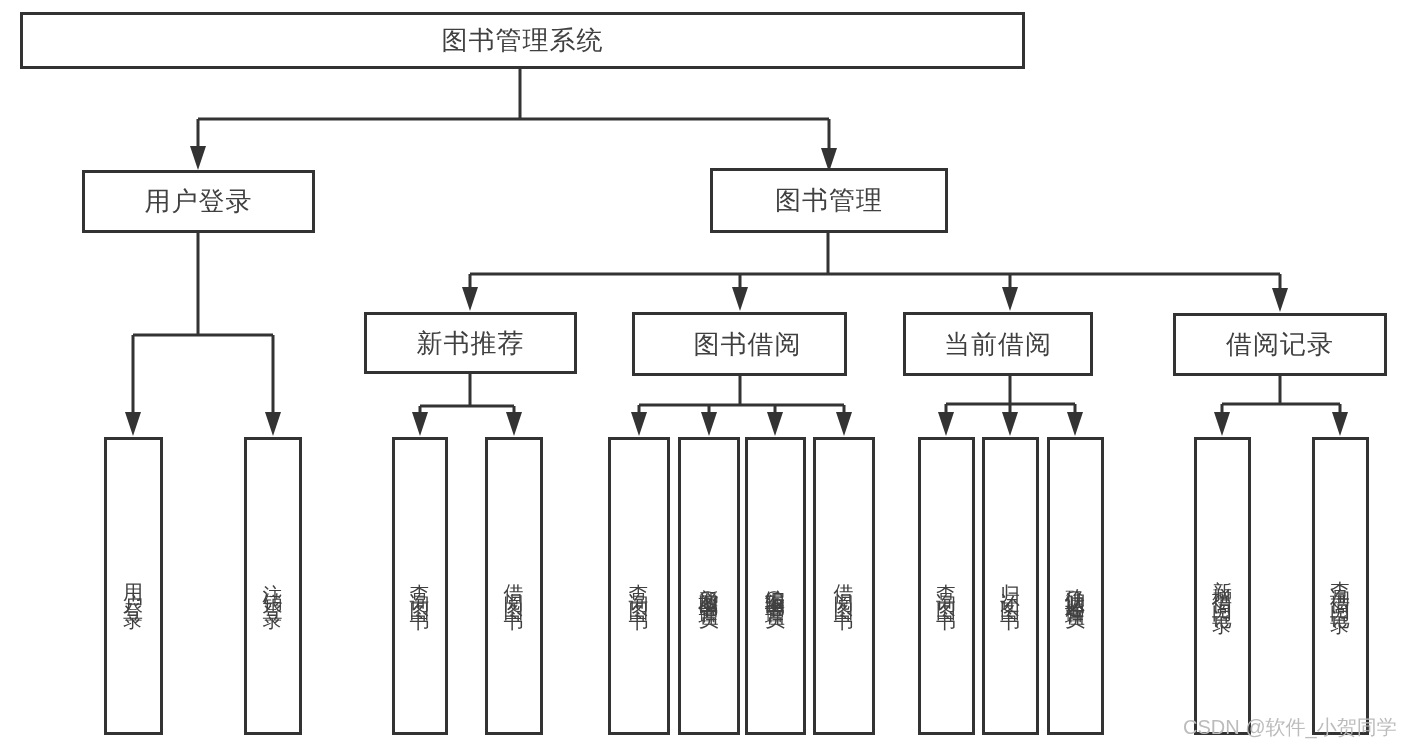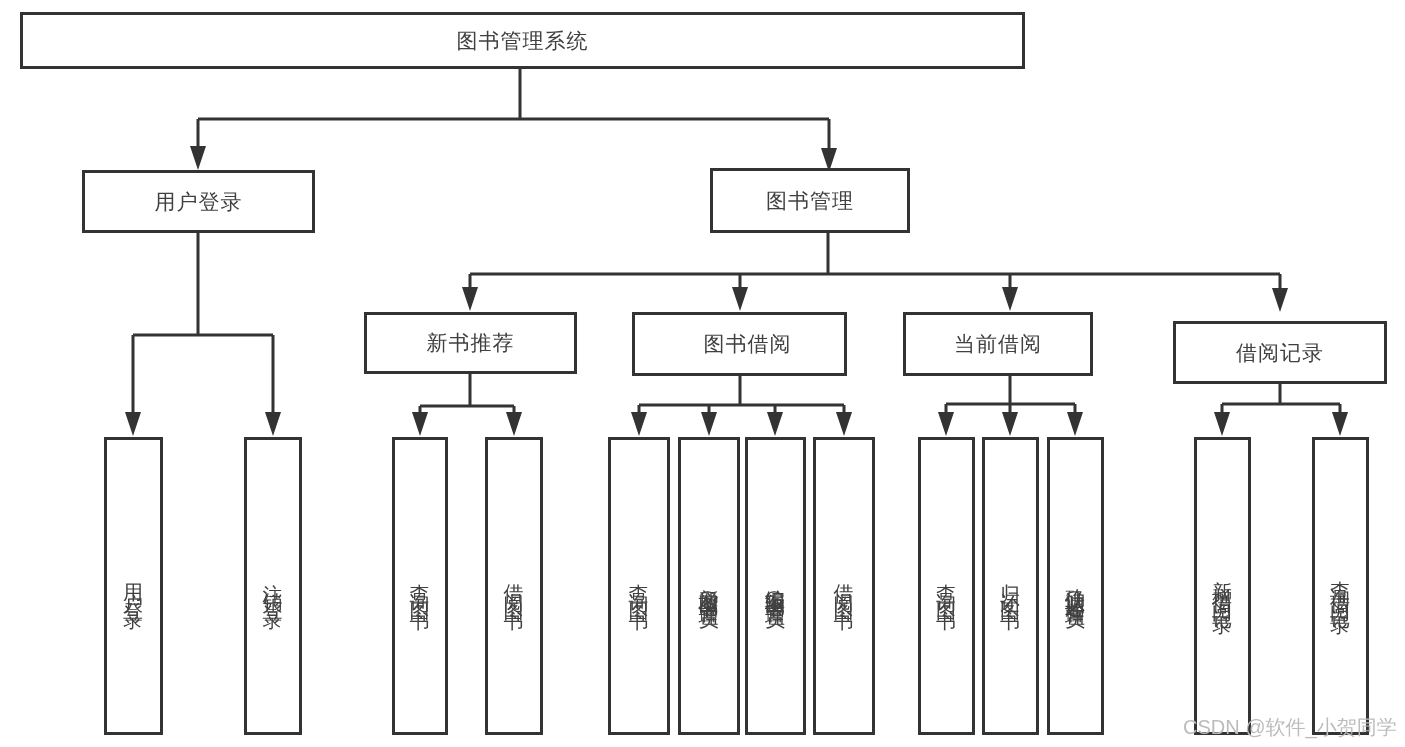--- a/index.html
+++ b/index.html
@@ -13,21 +13,21 @@
   .wires{position:absolute;left:0;top:0;width:1405px;height:747px;}
   .node{
     position:absolute;
     box-sizing:border-box;
     background:#ffffff;
     border:3px solid #333333;
     color:#404040;
     display:flex;align-items:center;justify-content:center;
     text-align:center;
   }
-  .h-node{font-size:21px;letter-spacing:1px;white-space:nowrap;}
+  .h-node{font-size:26px;letter-spacing:1px;white-space:nowrap;}
   .v-node .v-label{
     writing-mode:vertical-rl;
     text-orientation:mixed;
     font-size:20px;
     letter-spacing:9px;
     line-height:1;
   }
   .v-node.tight .v-label{letter-spacing:3px;}
   .v-node.semi .v-label{letter-spacing:7px;}
   .watermark{
@@ -80,26 +80,26 @@
         <path d="M1010 436 l-8 -24 h16 z"></path>
       <path d="M1075 436 l-8 -24 h16 z"></path>
       <path d="M1222 436 l-8 -24 h16 z"></path>
         <path d="M1340 436 l-8 -24 h16 z"></path>
     </g>
   </svg>
 
   <div class="node h-node" style="left:20px;top:12px;width:1005px;height:57px;">图书管理系统</div>
 
   <div class="node h-node" style="left:82px;top:170px;width:233px;height:63px;">用户登录</div>
-  <div class="node h-node" style="left:710px;top:168px;width:200px;height:65px;">图书管理</div>
+  <div class="node h-node" style="left:710px;top:168px;width:238px;height:65px;">图书管理</div>
 
   <div class="node h-node" style="left:364px;top:312px;width:213px;height:62px;">新书推荐</div>
   <div class="node h-node" style="left:632px;top:312px;width:215px;height:64px;padding-left:16px;">图书借阅</div>
   <div class="node h-node" style="left:903px;top:312px;width:190px;height:64px;">当前借阅</div>
-  <div class="node h-node" style="left:1173px;top:313px;width:214px;height:63px;margin-top:8px;">借阅记录</div>
+  <div class="node h-node" style="left:1173px;top:313px;width:214px;height:63px;">借阅记录</div>
 
   <div class="node v-node" style="left:104px;top:437px;width:59px;height:298px;">
     <span class="v-label">用户登录</span>
   </div>
   <div class="node v-node" style="left:244px;top:437px;width:58px;height:298px;">
     <span class="v-label">注销登录</span>
   </div>
 
   <div class="node v-node" style="left:392px;top:437px;width:56px;height:298px;">
     <span class="v-label">查询图书</span>

